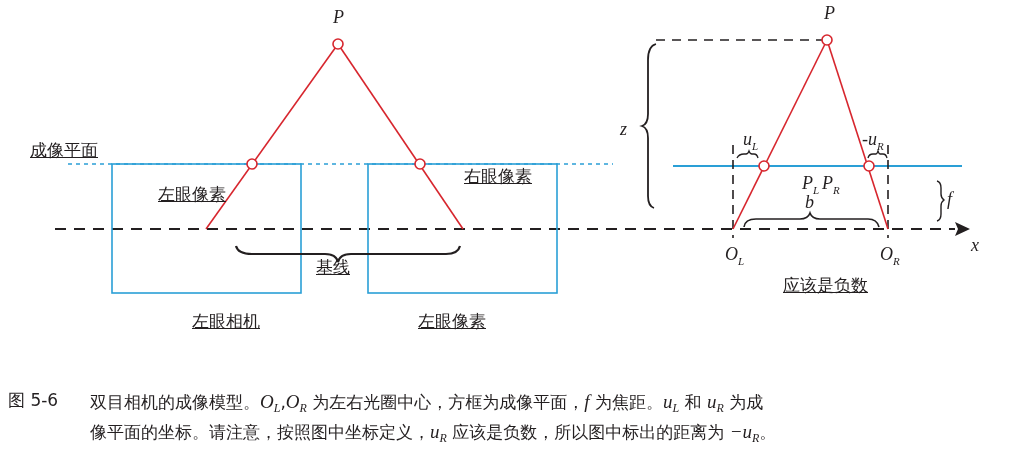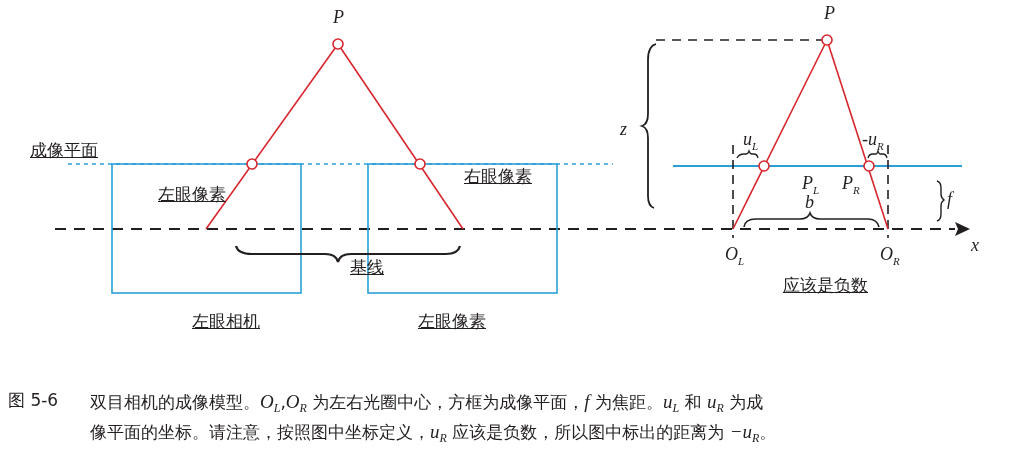--- a/index.html
+++ b/index.html
@@ -66,30 +66,30 @@
     <path d="M744,227 Q745,219 756,219 L800,219 Q808,219 810,213 Q812,219 820,219 L868,219 Q877,219 879,227" fill="none" stroke="#231f20" stroke-width="1.6"></path>
 
     <path d="M937,181 Q941,182 941,188 L941,194 Q941,198 944,200 Q941,202 941,206 L941,214 Q941,220 937,221" fill="none" stroke="#231f20" stroke-width="1.4"></path>
   </g>
 </svg>
 
 <div class="lbl it" style="left:333px; top:8px;">P</div>
 <div class="lbl cn" style="left:30px; top:142px;">成像平面</div>
 <div class="lbl cn" style="left:158px; top:142px;margin-top:44px;">左眼像素</div>
 <div class="lbl cn" style="left:464px; top:142px;margin-top:26px;">右眼像素</div>
-<div class="lbl cn" style="left:316px; top:259px;margin-left:34px;">基线</div>
+<div class="lbl cn" style="left:316px; top:259px;">基线</div>
 <div class="lbl cn" style="left:172px; top:313px;margin-left:20px;">左眼相机</div>
 <div class="lbl cn" style="left:418px; top:313px;">左眼像素</div>
 
 <div class="lbl it" style="left:824px; top:4px;">P</div>
 <div class="lbl it" style="left:620px; top:120px;">z</div>
 <div class="lbl it" style="left:743px; top:130px;"><span>u</span><span class="sub">L</span></div>
 <div class="lbl it" style="left:862px; top:130px;"><span>-u</span><span class="sub">R</span></div>
 <div class="lbl it" style="left:766px; top:174px;margin-left:36px;"><span>P</span><span class="sub">L</span></div>
-<div class="lbl it" style="left:842px; top:174px;"><span>P</span><span class="sub">R</span></div>
+<div class="lbl it" style="left:822px; top:174px;"><span>P</span><span class="sub">R</span></div>
 <div class="lbl it" style="left:805px; top:193px;">b</div>
 <div class="lbl it" style="left:947px; top:190px;">f</div>
 <div class="lbl it" style="left:971px; top:236px;">x</div>
 <div class="lbl it" style="left:725px; top:245px;"><span>O</span><span class="sub">L</span></div>
 <div class="lbl it" style="left:880px; top:245px;"><span>O</span><span class="sub">R</span></div>
 <div class="lbl cn" style="left:783px; top:277px;">应该是负数</div>
 
 <div class="caption">
   <div class="cap-line" style="left:8px; top:6px;text-align:right;">图 5-6</div>
   <div class="cap-line" style="left:90px; top:6px;">

